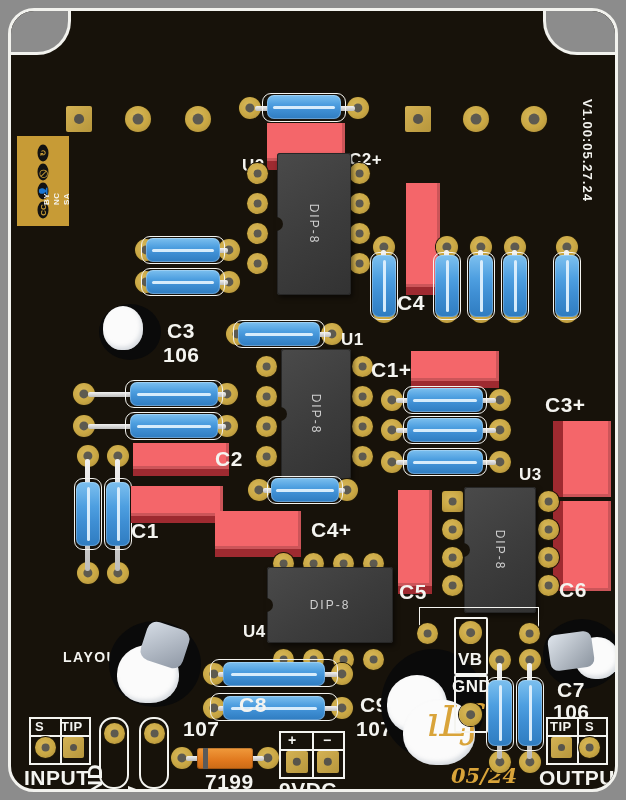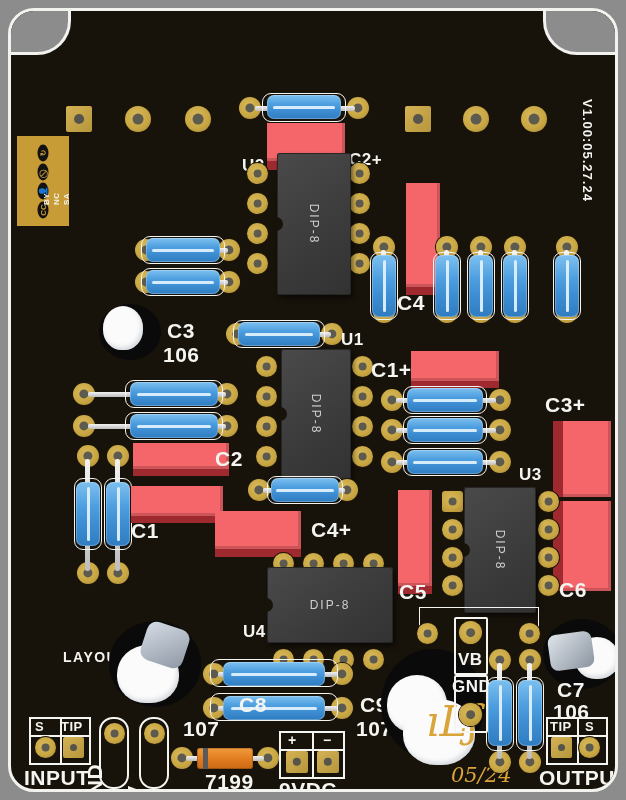--- a/index.html
+++ b/index.html
@@ -90,21 +90,21 @@
   
   #version{position:absolute;transform:rotate(90deg);transform-origin:left top;
     color:#f4f4f0;font-size:13px;font-weight:700;letter-spacing:1px;white-space:nowrap;
     font-family:"Liberation Sans",sans-serif;}
 
   
   #signature{position:absolute;color:#d9a43a;font-family:"DejaVu Serif",serif;
     font-style:italic;font-size:46px;line-height:1;}
   #layout-by{position:absolute;color:#f4f4f0;font-size:14px;font-weight:700;letter-spacing:1.5px;}
   #date-stamp{position:absolute;color:#d9a43a;font-family:"DejaVu Serif",serif;
-    font-style:italic;font-size:21px;font-weight:400;}
+    font-style:italic;font-size:21px;font-weight:700;}
   #logo-mark{position:absolute;color:#d9a43a;font-family:"DejaVu Serif",serif;
     font-style:italic;font-size:42px;line-height:1;}
 
   
   .rot90{transform:rotate(-90deg);transform-origin:left bottom;}
 
   
   #diode-body{position:absolute;background:linear-gradient(180deg,#f09a3c,#e0781d 60%,#c96a16);
     border-radius:3px;box-shadow:inset 0 0 0 1px rgba(0,0,0,.2);}
   #diode-band{position:absolute;background:#5a5a5a;}

